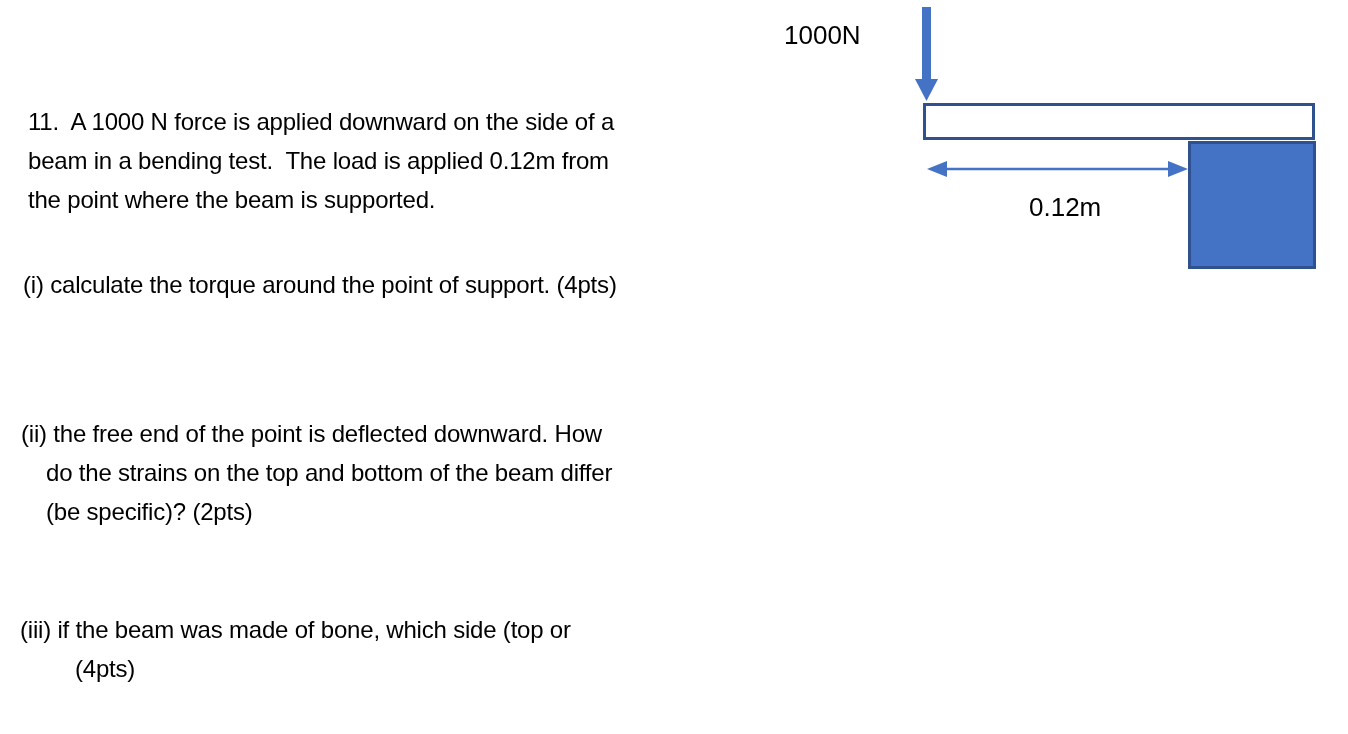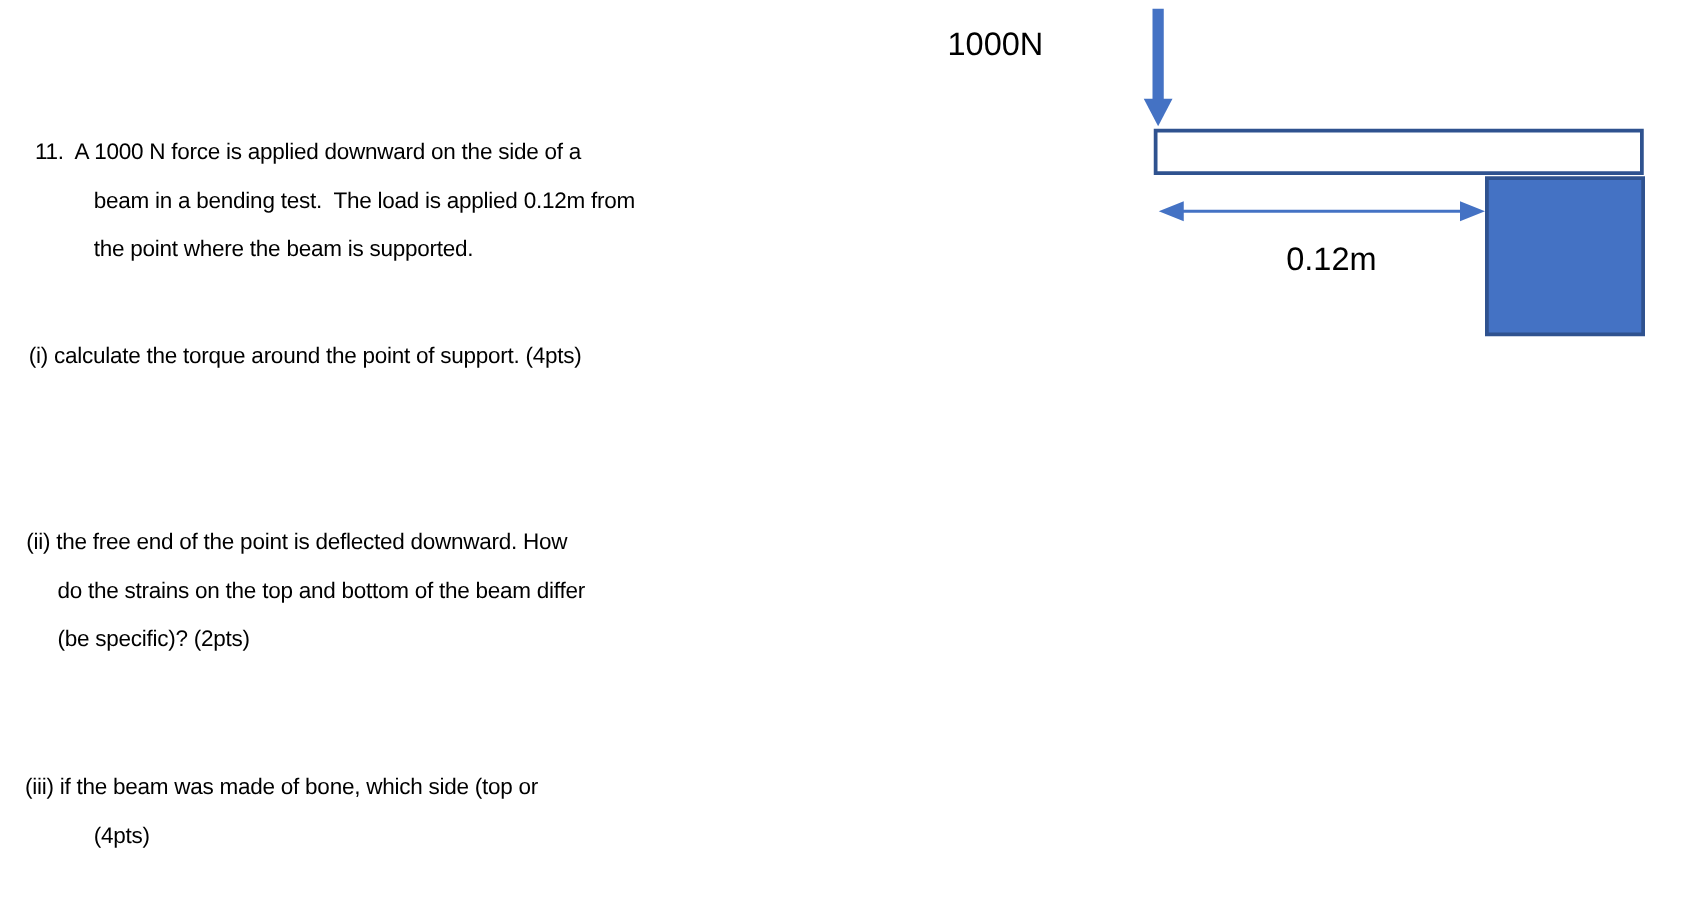--- a/index.html
+++ b/index.html
@@ -11,43 +11,43 @@
     position: relative;
     width: 1348px;
     height: 734px;
     background: #ffffff;
     overflow: hidden;
     font-family: "Liberation Sans", "DejaVu Sans", sans-serif;
     color: #000000;
   }
   .para {
     position: absolute;
-    font-size: 18px;
+    font-size: 24px;
     line-height: 39px;
     letter-spacing: -0.2px;
   }
   .line {
     white-space: pre;
   }
   .q11 { left: 28px; top: 102px; }
-  .q11 .wrap { margin-left: 47px; }
+  .q11 .wrap { }
   .pi  { left: 23px; top: 265px; }
   .pii { left: 21px; top: 414px; }
   .pii .wrap { margin-left: 25px; }
   .piii { left: 20px; top: 610px; }
   .piii .wrap { margin-left: 55px; }
 
   .diagram-label {
     position: absolute;
     font-size: 26px;
     line-height: 30px;
     white-space: pre;
     color: #000000;
   }
-  .force-label { left: 758px; top: 20px; }
+  .force-label { left: 784px; top: 20px; }
   .distance-label { left: 1029px; top: 192px; }
 
   .diagram-svg {
     position: absolute;
     left: 700px;
     top: 0;
     width: 648px;
     height: 300px;
   }
 </style>

